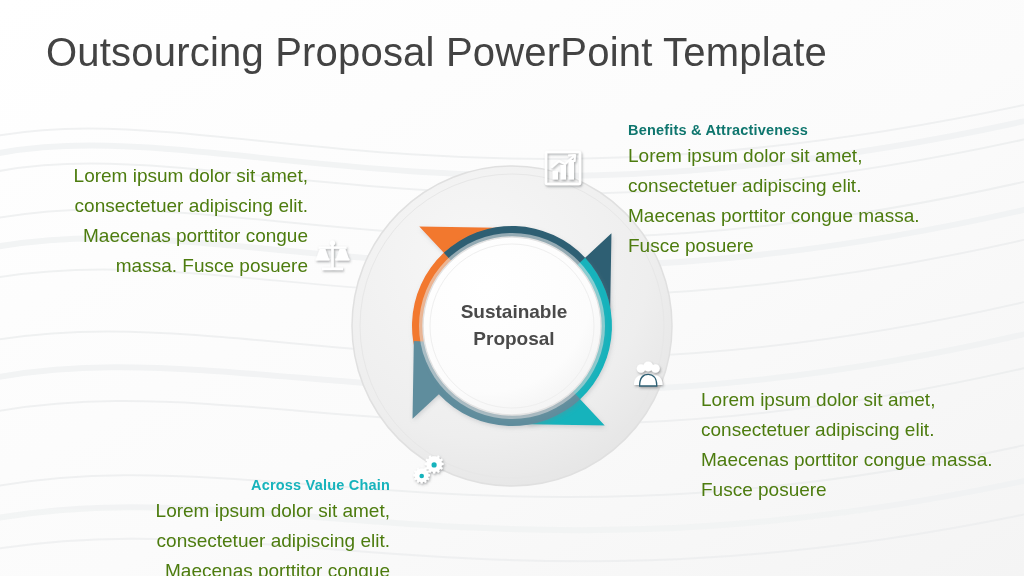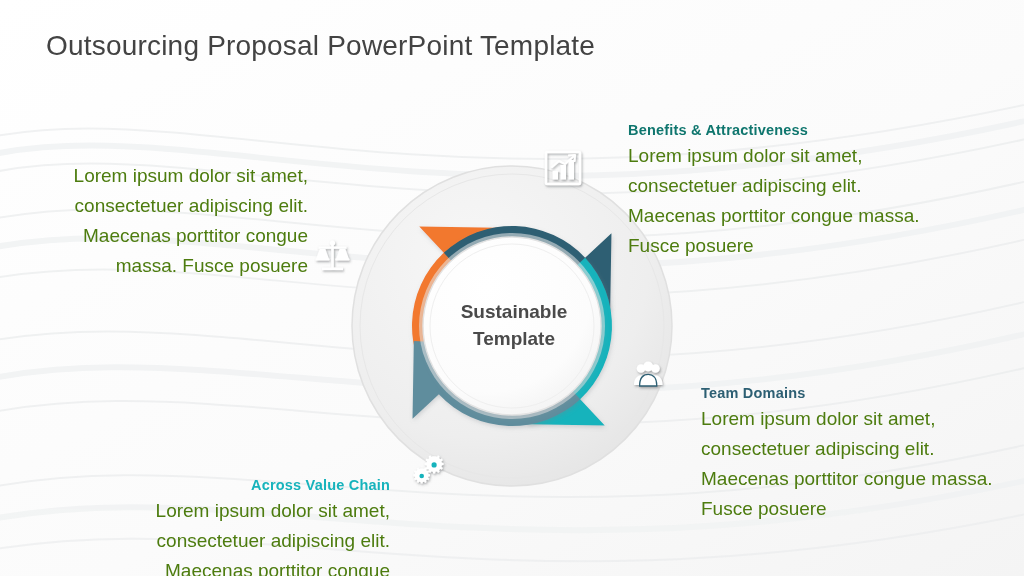--- a/index.html
+++ b/index.html
@@ -31,21 +31,21 @@
     width: 1024px;
     height: 576px;
     pointer-events: none;
   }
 
   
   #page-title {
     position: absolute;
     left: 46px;
     top: 30px;
-    font-size: 28px;
+    font-size: 40px;
     font-weight: 400;
     color: #434343;
     letter-spacing: 0.2px;
     white-space: nowrap;
     text-align: center;
   }
 
   
   #diagram {
     position: absolute;
@@ -285,36 +285,35 @@
         <circle cx="216" cy="222" r="93" fill="#e9e9e9" opacity="0.55"></circle>
         <circle cx="216" cy="222" r="89" fill="url(#hubGrad)" filter="url(#softShadow)"></circle>
         <circle cx="216" cy="222" r="89" fill="none" stroke="#e3e3e3" stroke-width="1.4"></circle>
         <circle cx="216" cy="222" r="82" fill="none" stroke="#efefef" stroke-width="1"></circle>
       </g>
     </svg>
 
     <div class="center-label">
       <div class="center-label-inner">
         <div>Sustainable</div>
-        <div>Template</div>
+        <div>Proposal</div>
       </div>
     </div>
   </div>
 
   <div class="callout" id="callout-benefits">
     <div class="ct-title">Benefits &amp; Attractiveness</div>
     <div class="ct-body">Lorem ipsum dolor sit amet, consectetuer adipiscing elit. Maecenas porttitor congue massa. Fusce posuere</div>
   </div>
 
   <div class="callout" id="callout-sustainable">
     <div class="ct-body">Lorem ipsum dolor sit amet, consectetuer adipiscing elit. Maecenas porttitor congue massa. Fusce posuere</div>
   </div>
 
   <div class="callout" id="callout-team">
-    <div class="ct-title">Team  Domains</div>
     <div class="ct-body">Lorem ipsum dolor sit amet, consectetuer adipiscing elit. Maecenas porttitor congue massa. Fusce posuere</div>
   </div>
 
   <div class="callout" id="callout-value">
     <div class="ct-title">Across Value Chain</div>
     <div class="ct-body">Lorem ipsum dolor sit amet, consectetuer adipiscing elit. Maecenas porttitor congue massa. Fusce posuere</div>
   </div>
 
 </div>
 

